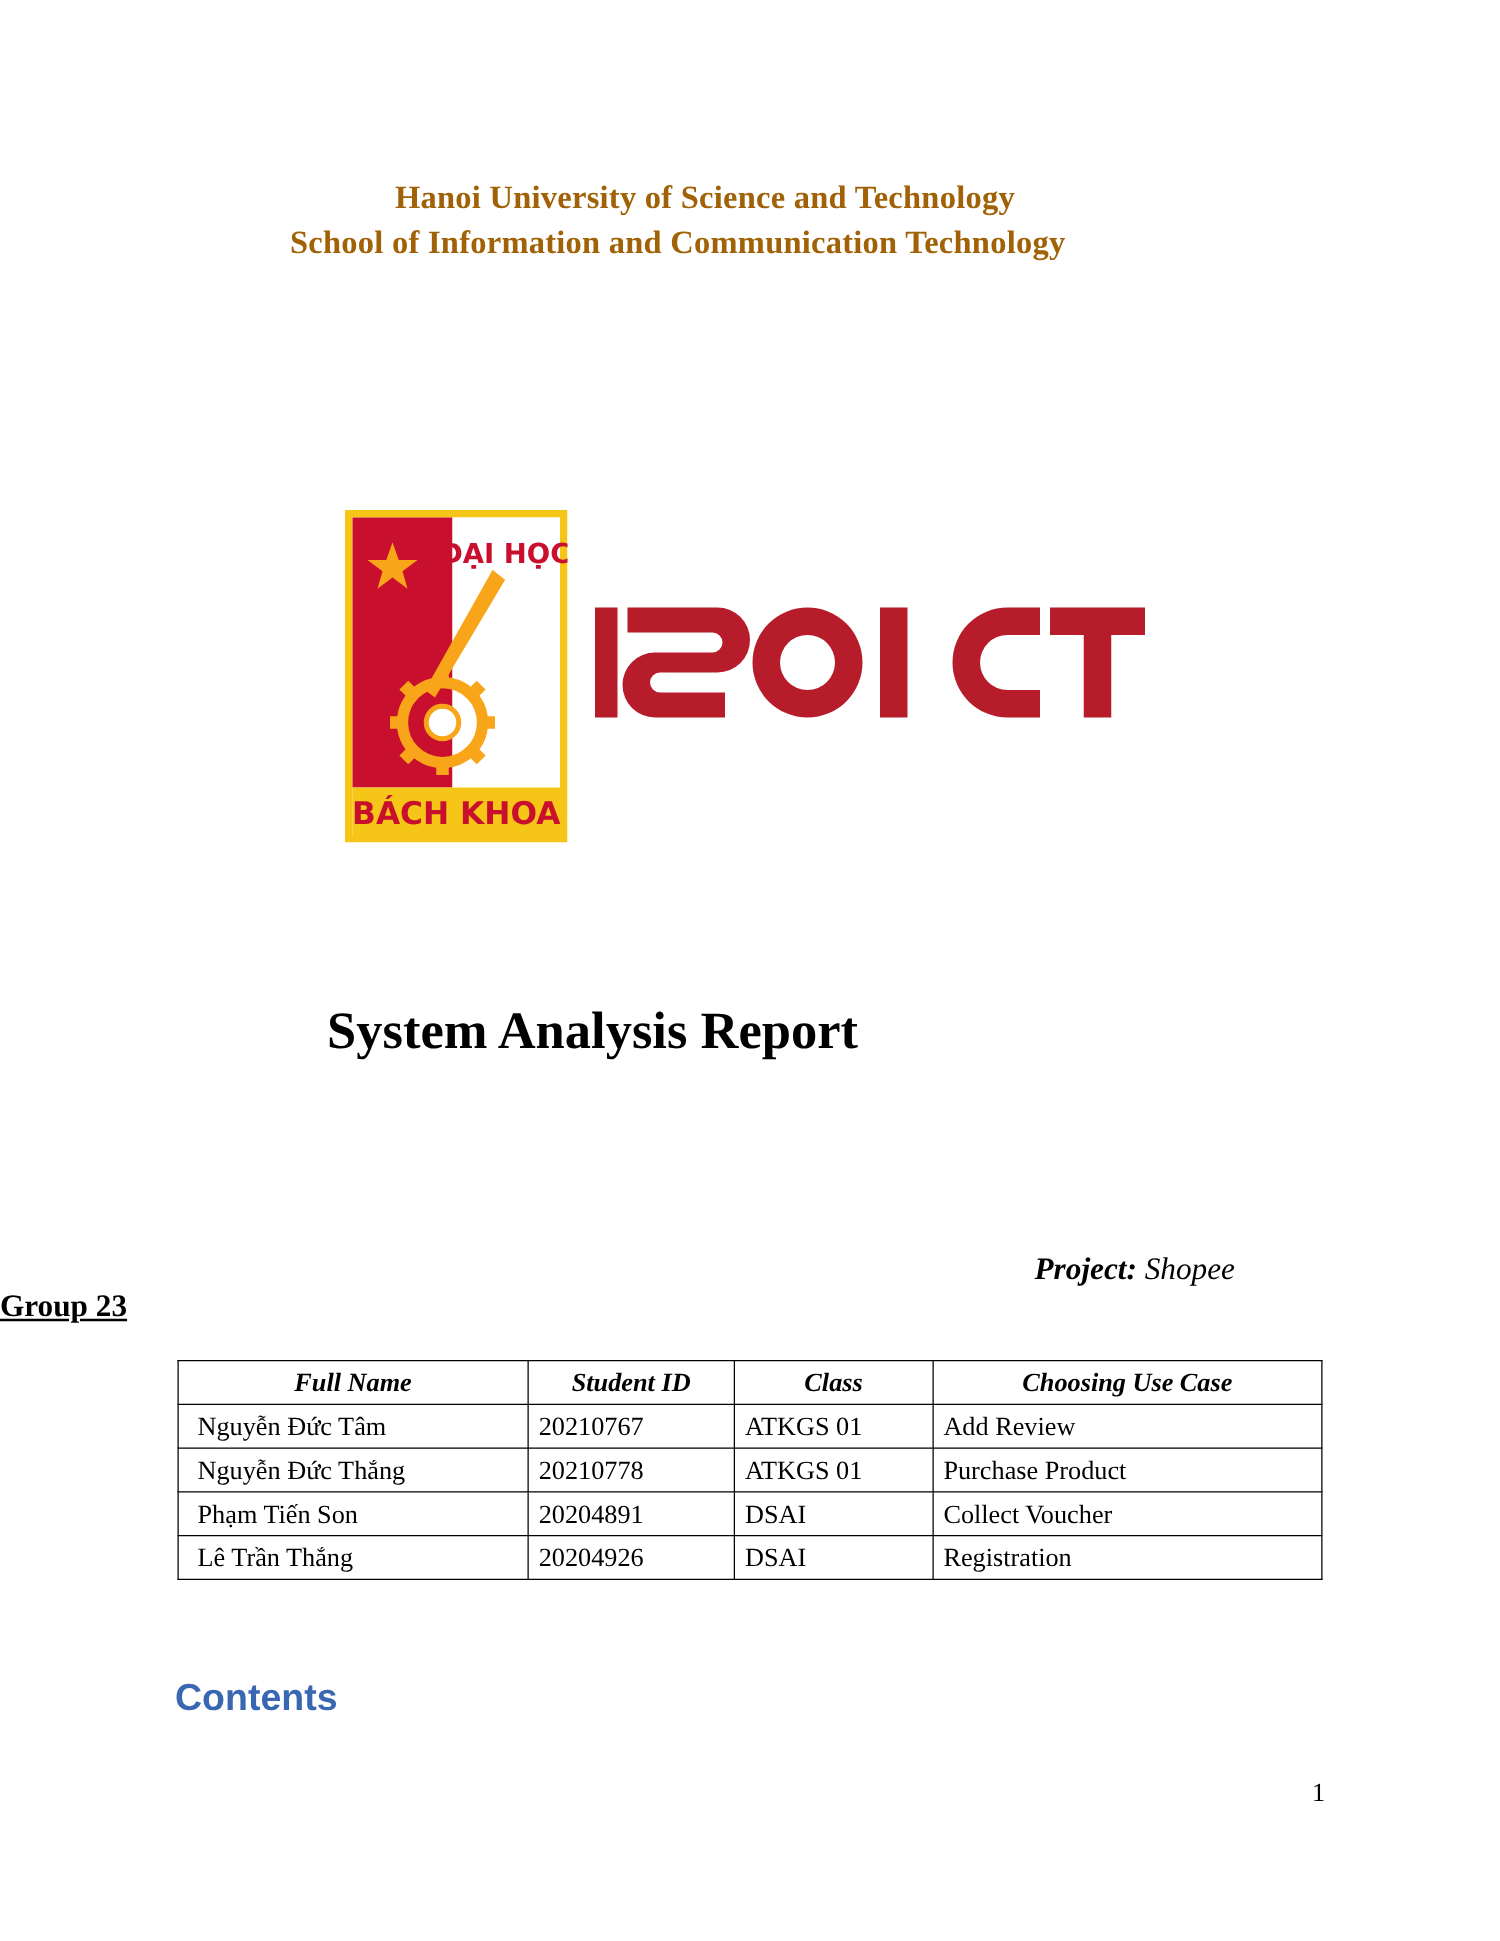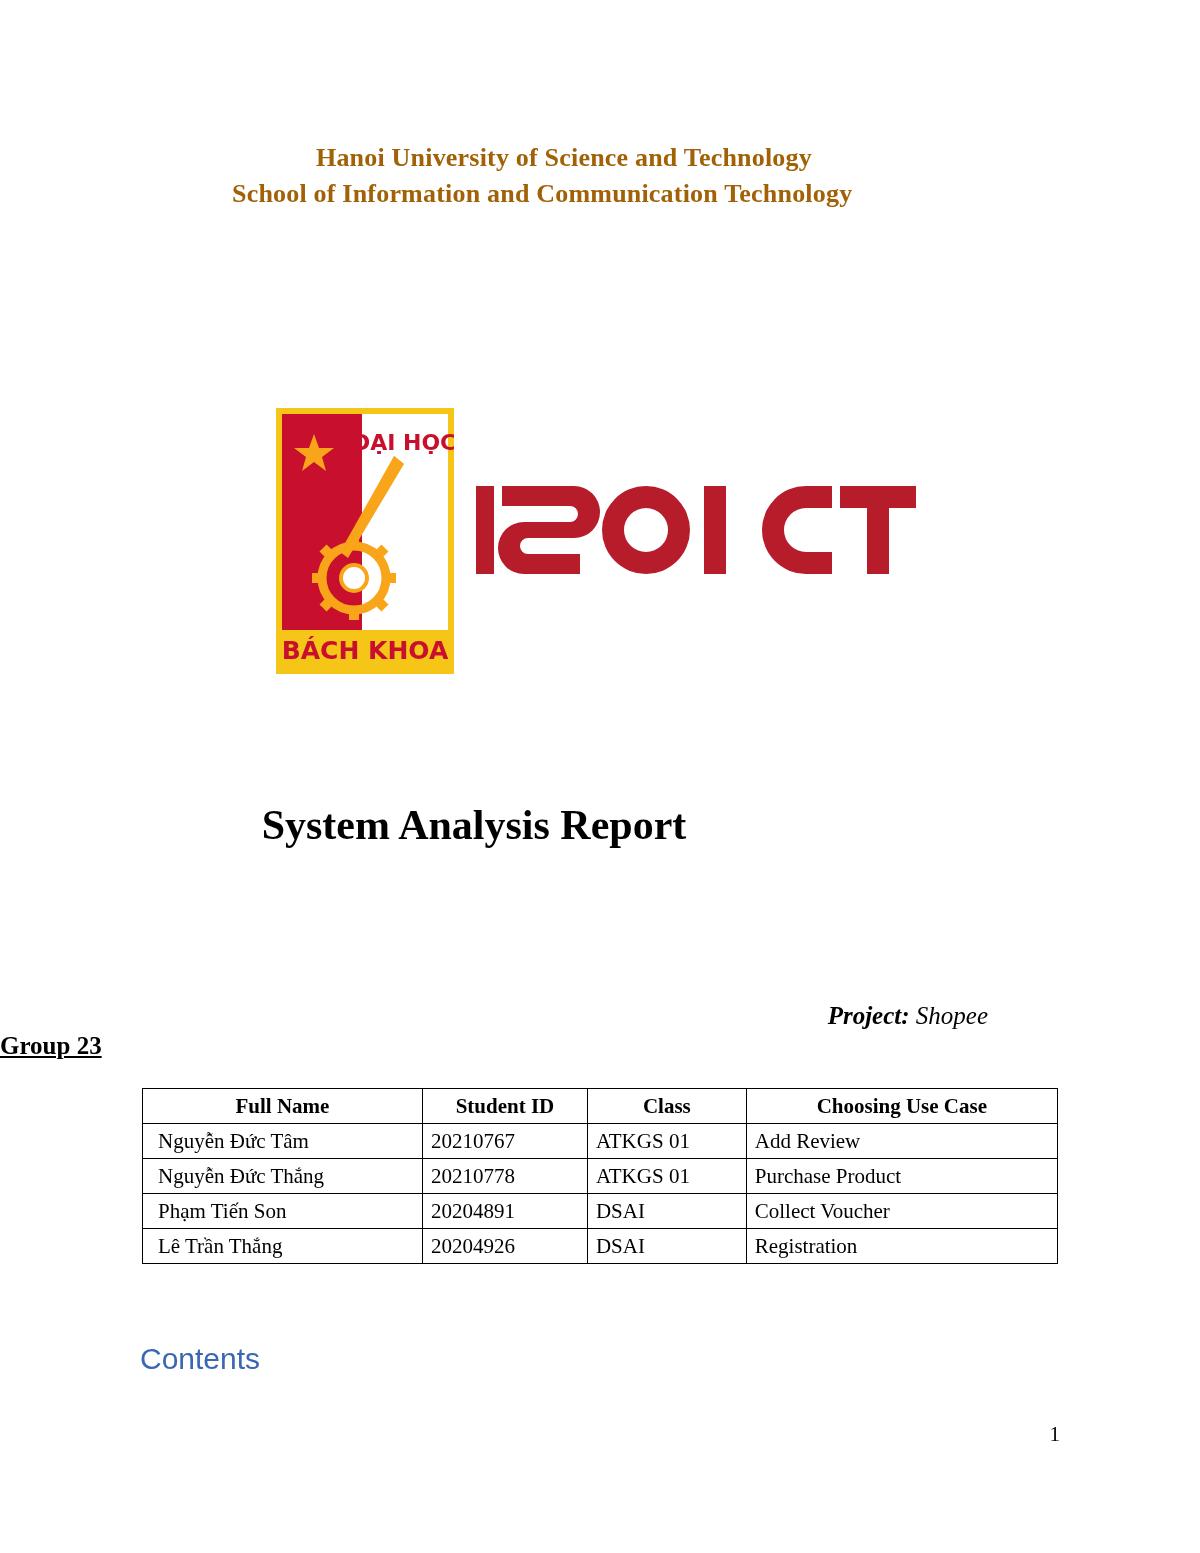--- a/index.html
+++ b/index.html
@@ -112,40 +112,41 @@
   table.members th,
   table.members td {
     border: 1px solid #000000;
     height: 32px;
     padding: 1px 8px;
     line-height: 30px;
   }
   table.members th {
     font-weight: bold;
     text-align: center;
+    font-style: italic;
   }
   table.members td.name {
     text-align: left;
     padding-left: 15px;
   }
   table.members td.ctr {
   }
   col.c1 { width: 268px; }
   col.c2 { width: 158px; }
   col.c3 { width: 152px; }
   col.c4 { width: 298px; }
 
   .contents-heading {
     position: absolute;
     left: 140px;
     top: 1342px;
     font-size: 30px;
     color: #3a67b1;
     font-family: "Liberation Sans", sans-serif;
-    font-weight: normal;
+    font-weight: bold;
   }
 
   .page-number {
     position: absolute;
     right: 140px;
     top: 1422px;
     font-size: 21px;
   }
 </style>
 </head>

